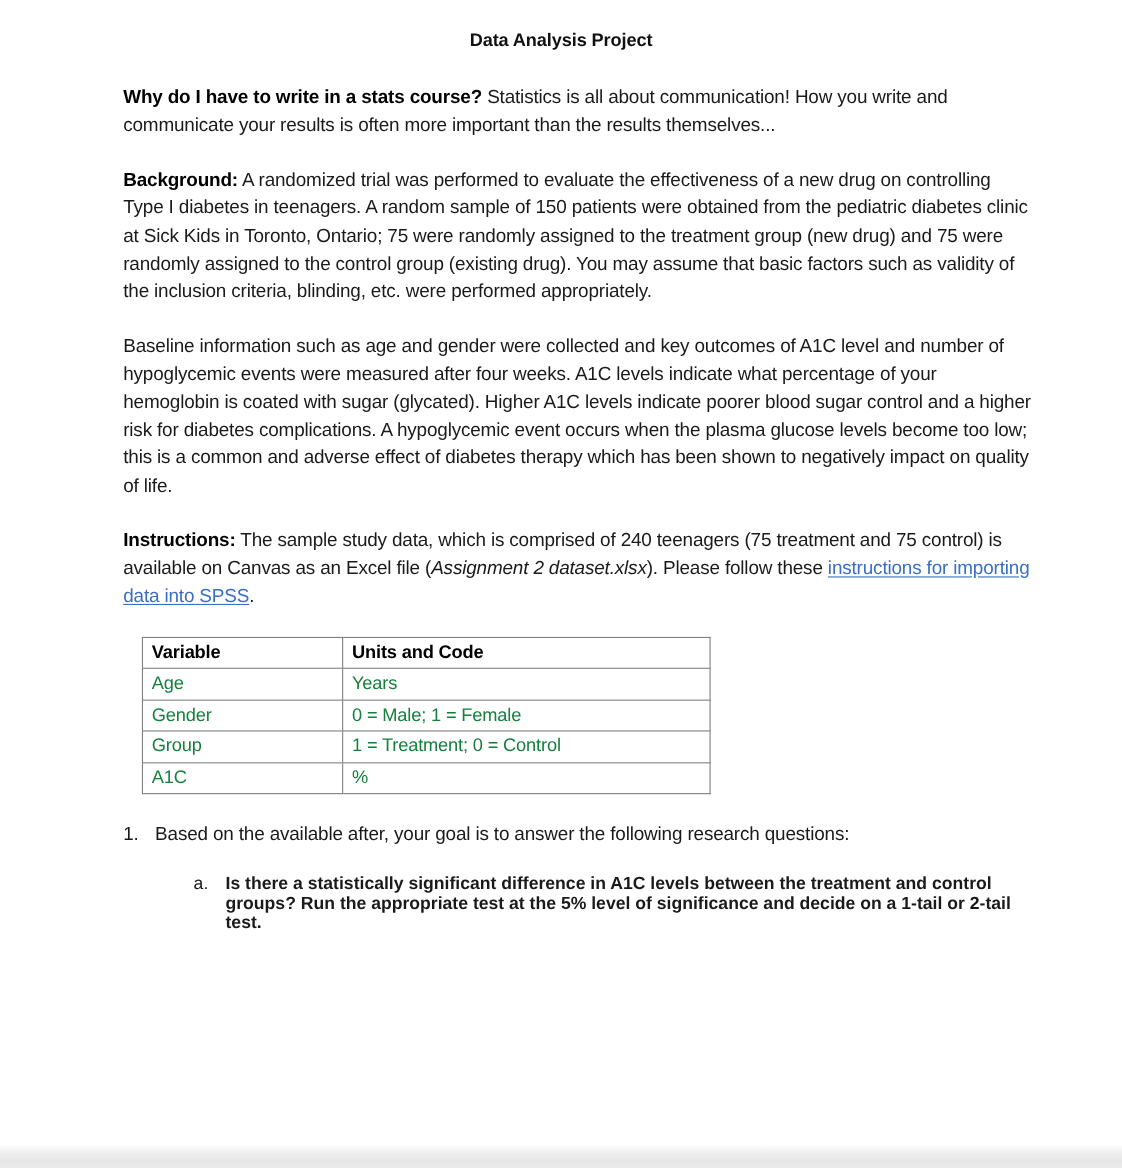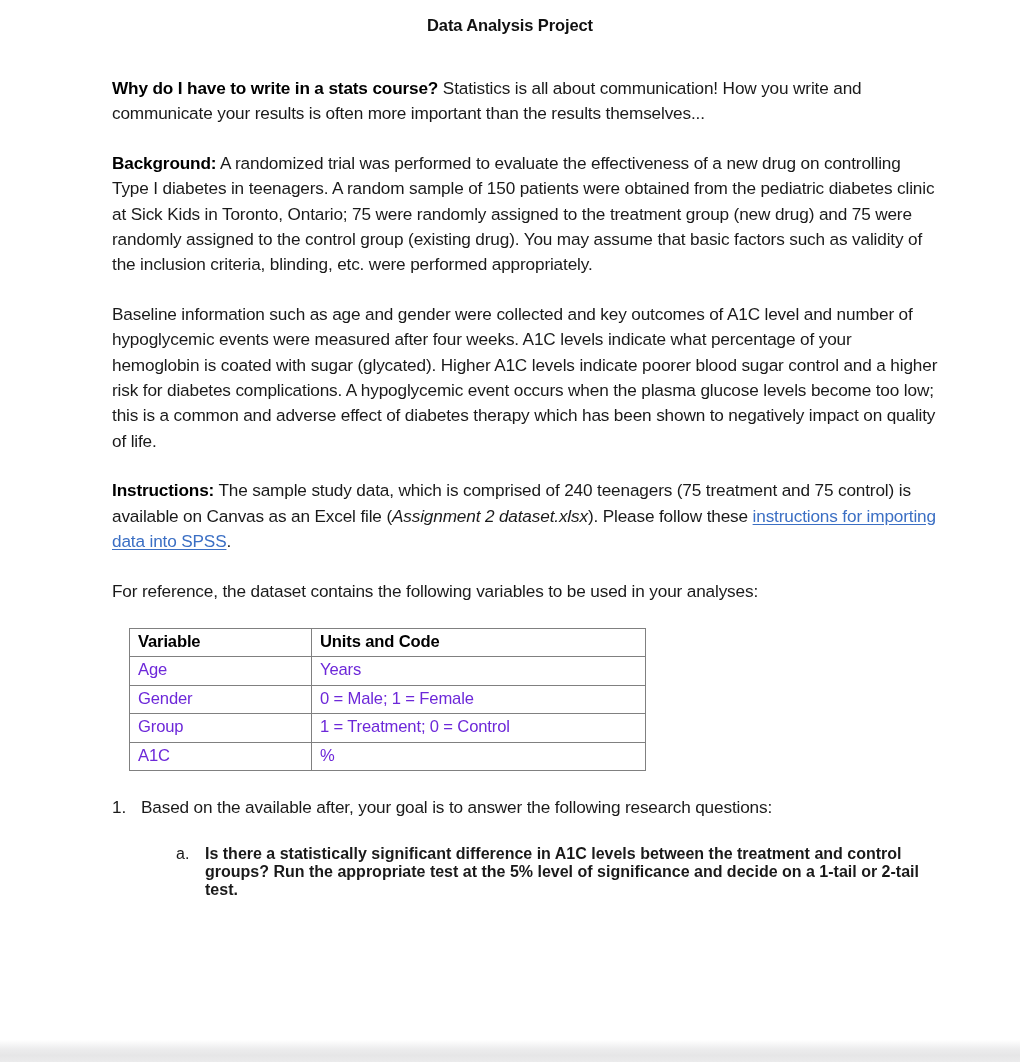--- a/index.html
+++ b/index.html
@@ -25,21 +25,21 @@
     background: #ffffff;
     box-sizing: border-box;
   }
 
   .doc-title {
     text-align: center;
     font-size: 16.5px;
     font-weight: bold;
     color: #111111;
     letter-spacing: -0.1px;
-    margin: 4px;
+    margin: 16px;
     padding-top: 12px;
   }
 
   .content {
     position: absolute;
     left: 112px;
     top: 76px;
     width: 828px;
   }
 
@@ -68,21 +68,21 @@
     table-layout: fixed;
     background: #ffffff;
   }
   .var-table td, .var-table th {
     border: 1px solid #808080;
     padding: 1px 8px 3px 8px;
     font-size: 16.6px;
     line-height: 23.5px;
     text-align: left;
     vertical-align: top;
-    color: #6d28d9;
+    color: #15803d;
     letter-spacing: -0.15px;
     height: 23px;
   }
   .var-table th {
     font-weight: bold;
     color: #000000;
   }
   .col-a { width: 182px; }
   .col-b { width: 334px; }
   .tall-cell { height: 50px; }
@@ -132,21 +132,20 @@
   <div class="content">
 
     <p class="para"><span class="lead">Why do I have to write in a stats course?</span><span> Statistics is all about communication! How you write and communicate your results is often more important than the results themselves...</span></p>
 
     <p class="para"><span class="lead">Background:</span><span> A randomized trial was performed to evaluate the effectiveness of a new drug on controlling Type I diabetes in teenagers. A random sample of 150 patients were obtained from the pediatric diabetes clinic at Sick Kids in Toronto, Ontario; 75 were randomly assigned to the treatment group (new drug) and 75 were randomly assigned to the control group (existing drug). You may assume that basic factors such as validity of the inclusion criteria, blinding, etc. were performed appropriately.</span></p>
 
     <p class="para">Baseline information such as age and gender were collected and key outcomes of A1C level and number of hypoglycemic events were measured after four weeks. A1C levels indicate what percentage of your hemoglobin is coated with sugar (glycated). Higher A1C levels indicate poorer blood sugar control and a higher risk for diabetes complications. A hypoglycemic event occurs when the plasma glucose levels become too low; this is a common and adverse effect of diabetes therapy which has been shown to negatively impact on quality of life.</p>
 
     <p class="para"><span class="lead">Instructions:</span><span> The sample study data, which is comprised of 240 teenagers (75 treatment and 75 control) is available on Canvas as an Excel file (</span><span class="ital">Assignment 2 dataset.xlsx</span><span>). Please follow these </span><a class="doc-link" href="#">instructions for importing data into SPSS</a><span>.</span></p>
 
-    <p class="para">For reference, the dataset contains the following variables to be used in your analyses:</p>
 
     <div class="table-wrap">
       <table class="var-table">
         <colgroup>
             <col class="col-a">
             <col class="col-b">
           </colgroup>
         <thead>
           <tr>
             <th>Variable</th>

